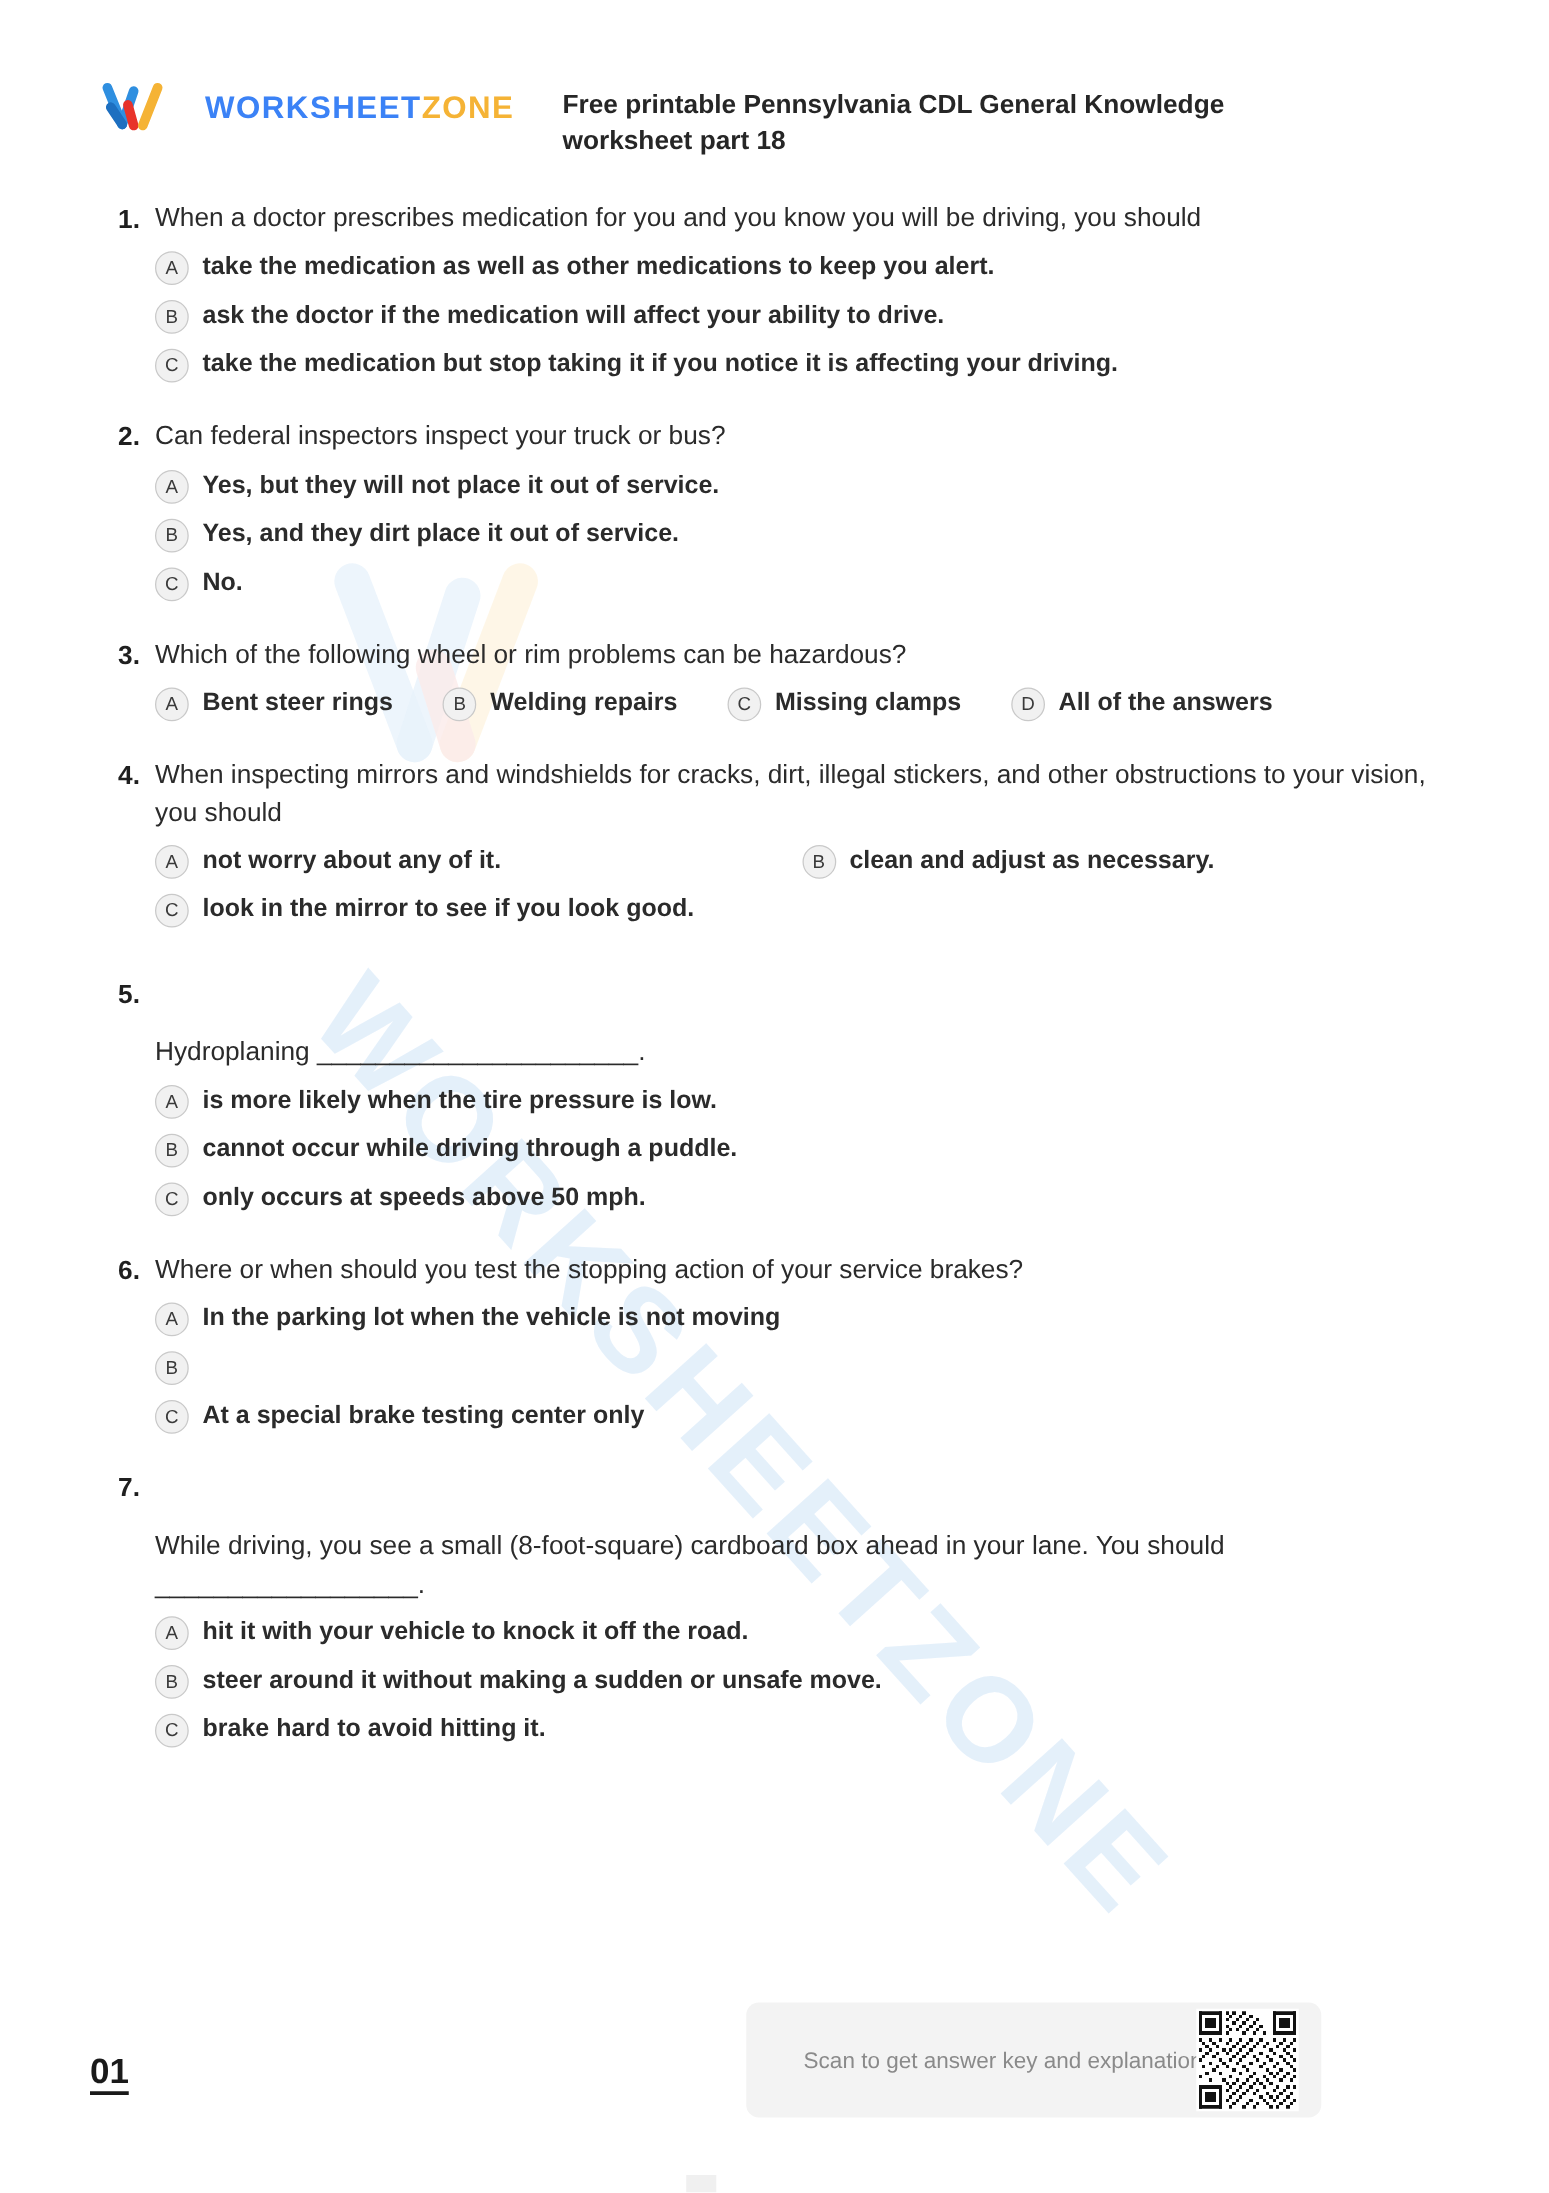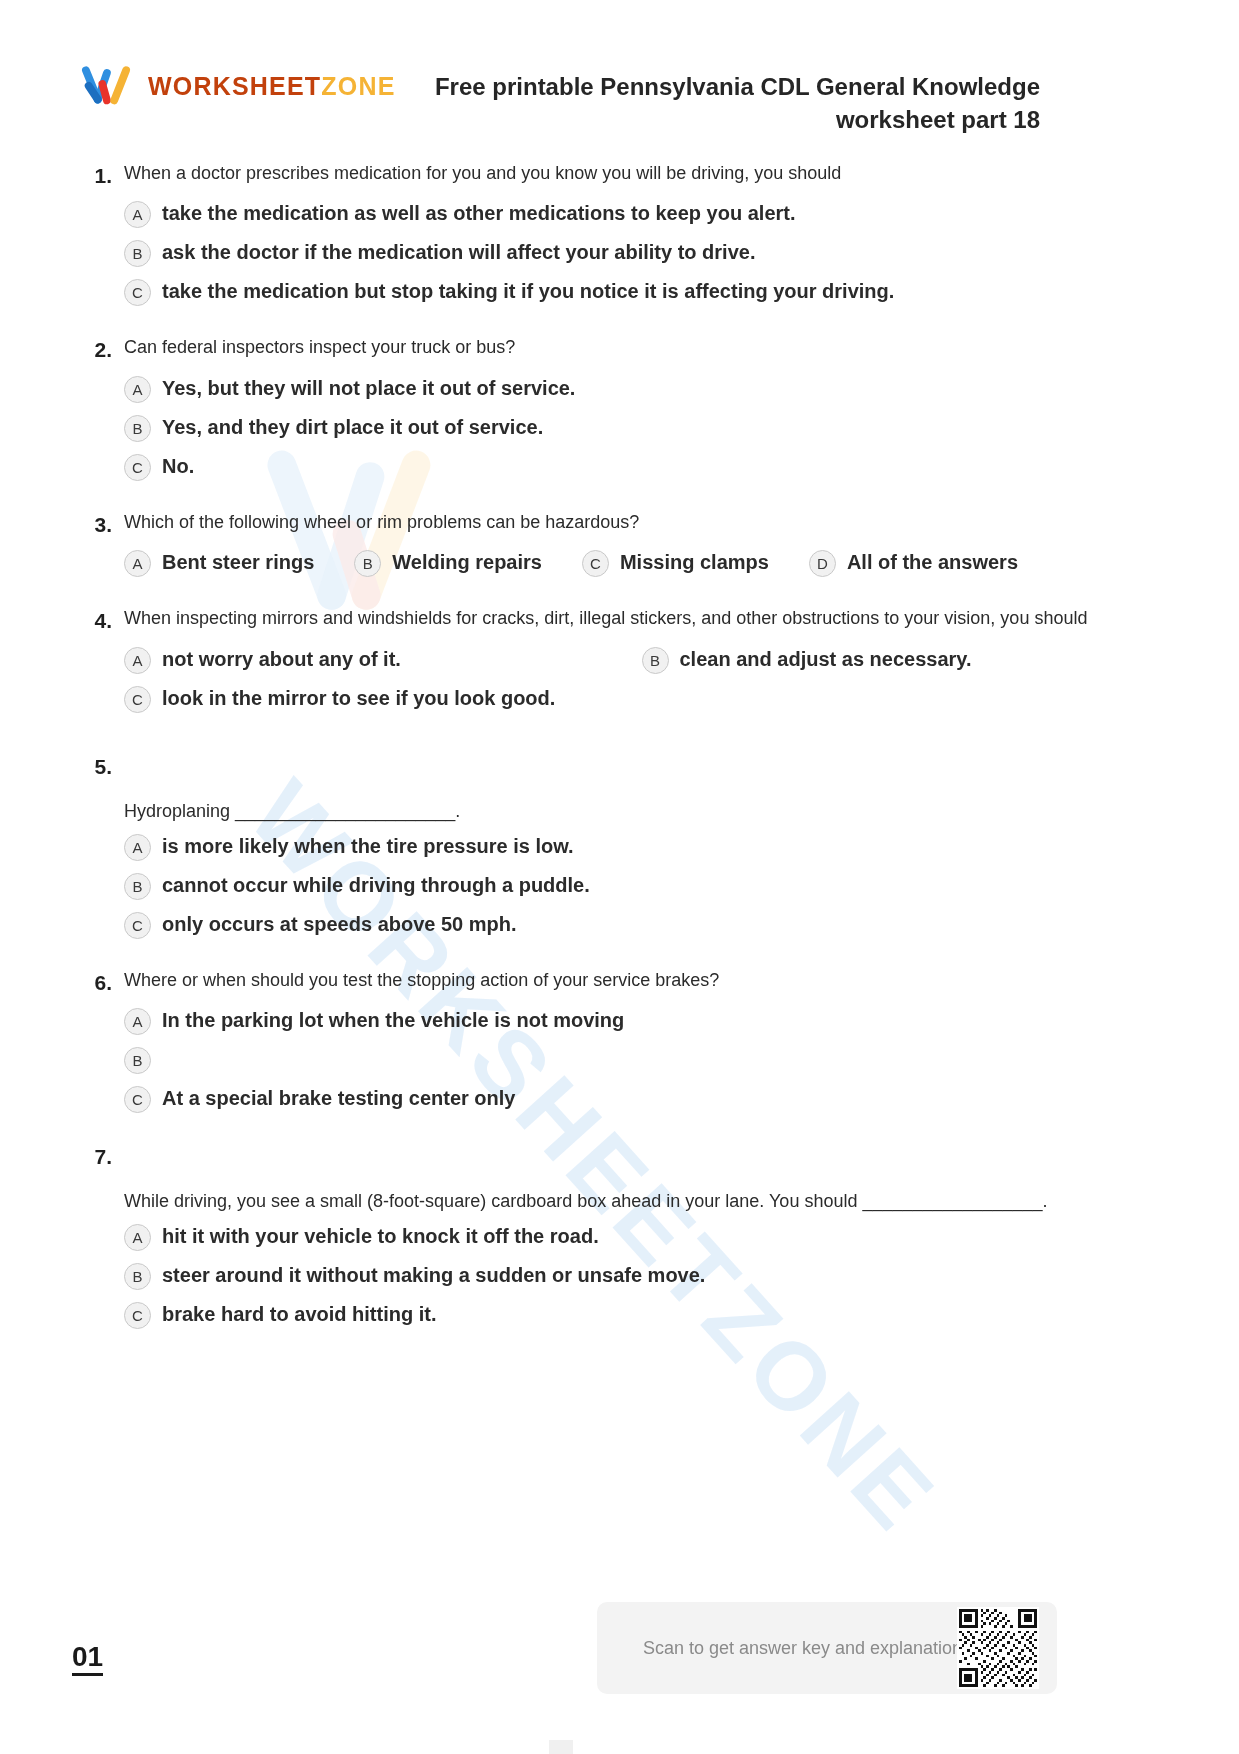--- a/index.html
+++ b/index.html
@@ -67,30 +67,30 @@
     display: flex;
     align-items: center;
     gap: 14px;
   }
   .brand-mark { width: 56px; height: 48px; display: block; }
   .brand-word {
     font-size: 25px;
     font-weight: 700;
     letter-spacing: 1.2px;
   }
-  .brand-word .w1 { color: #c2410c; }
+  .brand-word .w1 { color: #3b82f6; margin-left: 16px; }
   .brand-word .w2 { color: #f5b335; }
 
   .title {
     position: absolute;
-    left: 420px;
+    left: 450px;
     top: 70px;
     width: 620px;
-    text-align: right;
-    font-size: 24px;
+    text-align: left;
+    font-size: 21px;
     font-weight: 700;
     line-height: 1.38;
     color: #262626;
   }
 
   
   .content {
     position: absolute;
     left: 0;
     top: 160px;
@@ -112,21 +112,21 @@
     flex: 0 0 34px;
     text-align: right;
     font-size: 21px;
     font-weight: 700;
     color: #1f1f1f;
     line-height: 1.45;
     padding-top: 1px;
   }
   .q-text {
     flex: 1 1 auto;
-    font-size: 18px;
+    font-size: 21px;
     line-height: 1.45;
     color: #2b2b2b;
   }
   .blank-line { letter-spacing: 0px; margin-top: 47px; }
 
   .opts {
     margin-top: 8px;
     padding-left: 46px;
   }
   .opts.stack .opt { margin-bottom: 10px; }

